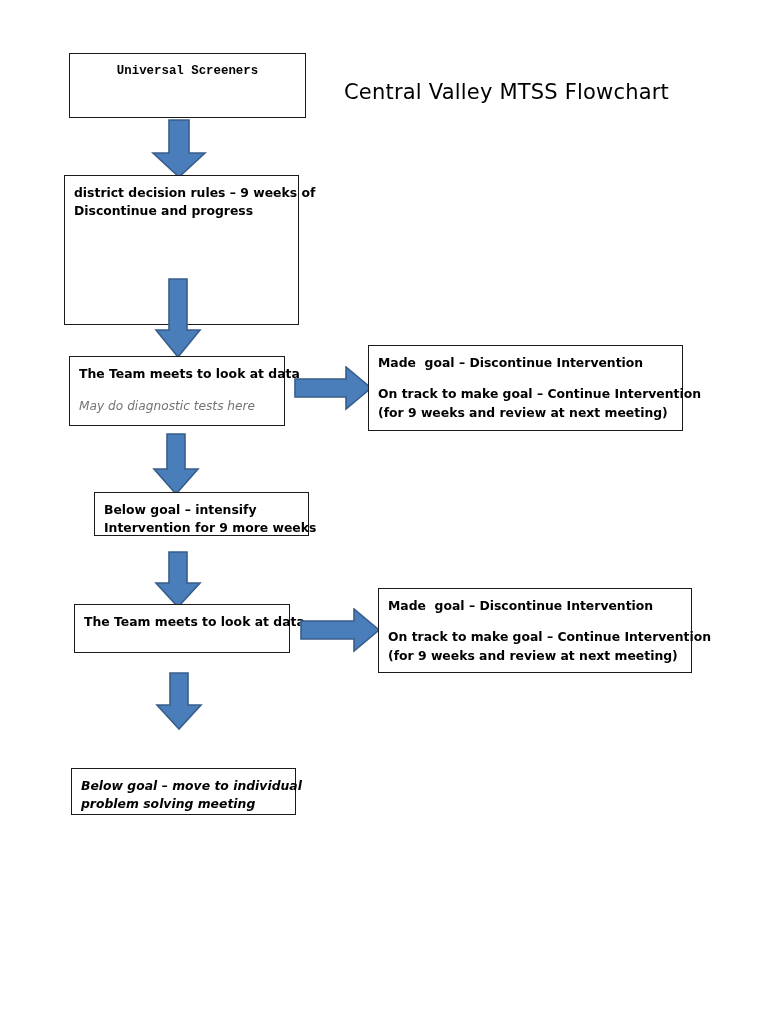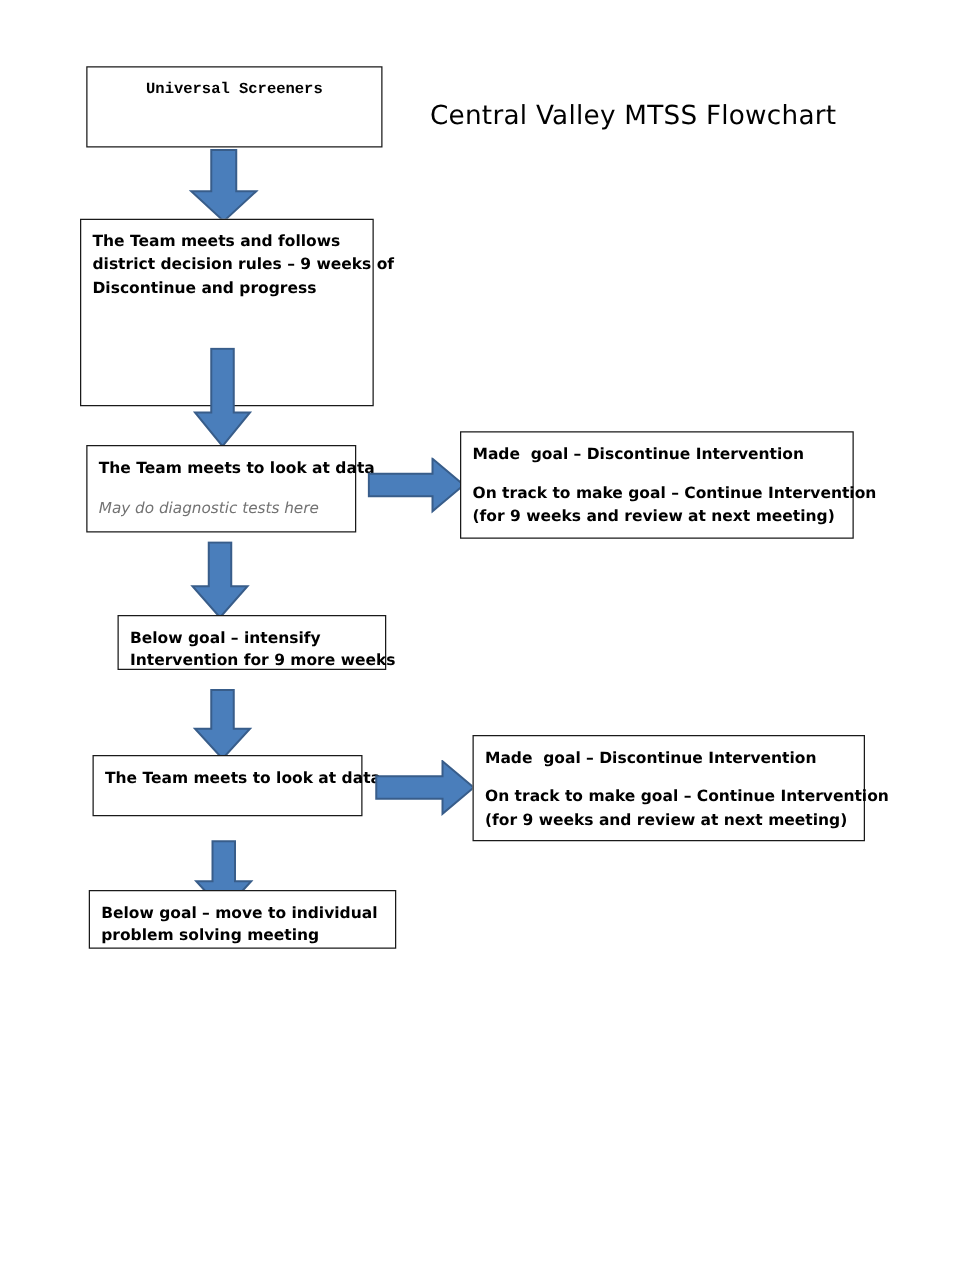--- a/index.html
+++ b/index.html
@@ -62,21 +62,21 @@
   .node .gap { display: block; height: 13px; }
 
   
   #node-universal-screeners { left: 69px;  top: 53px;  width: 237px; height: 65px; font-family: Liberation Mono, monospace; }
   #node-team-meets-follows  { left: 64px;  top: 175px; width: 235px; height: 150px; }
   #node-team-looks-data-1   { left: 69px;  top: 356px; width: 216px; height: 70px; }
   #node-outcome-1           { left: 368px; top: 345px; width: 315px; height: 86px; }
   #node-below-goal-intensify{ left: 70px;  top: 492px; width: 215px; height: 44px; margin-left: 24px; }
   #node-team-looks-data-2   { left: 74px;  top: 604px; width: 216px; height: 49px; }
   #node-outcome-2           { left: 378px; top: 588px; width: 314px; height: 85px; }
-  #node-below-goal-move     { left: 71px;  top: 712px; width: 246px; height: 47px; }
+  #node-below-goal-move     { left: 71px;  top: 768px; width: 225px; height: 47px; font-style: italic; }
 
   
   .arrow {
     position: absolute;
     display: block;
   }
   .arrow svg { display: block; width: 100%; height: 100%; }
 
   #arrow-down-1 { left: 151px; top: 119px; width: 56px; height: 59px; }
   #arrow-down-2 { left: 154px; top: 278px; width: 48px; height: 80px; }
@@ -98,21 +98,20 @@
     <span class="line">Universal Screeners</span>
   </div>
 
   <div class="arrow" id="arrow-down-1">
     <svg viewBox="0 0 56 59" preserveAspectRatio="none">
       <polygon points="18,1 38,1 38,34 54,34 28,58 2,34 18,34" fill="#4a7ebb" stroke="#385d8a" stroke-width="1.6"></polygon>
     </svg>
   </div>
 
   <div class="node" id="node-team-meets-follows">
-    <span class="line">The Team meets and follows</span>
     <span class="line">district decision rules – 9 weeks of</span>
     <span class="line">Discontinue and progress</span>
   </div>
 
   <div class="arrow" id="arrow-down-2">
     <svg viewBox="0 0 48 80" preserveAspectRatio="none">
       <polygon points="15,1 33,1 33,52 46,52 24,79 2,52 15,52" fill="#4a7ebb" stroke="#385d8a" stroke-width="1.6"></polygon>
     </svg>
   </div>
 

